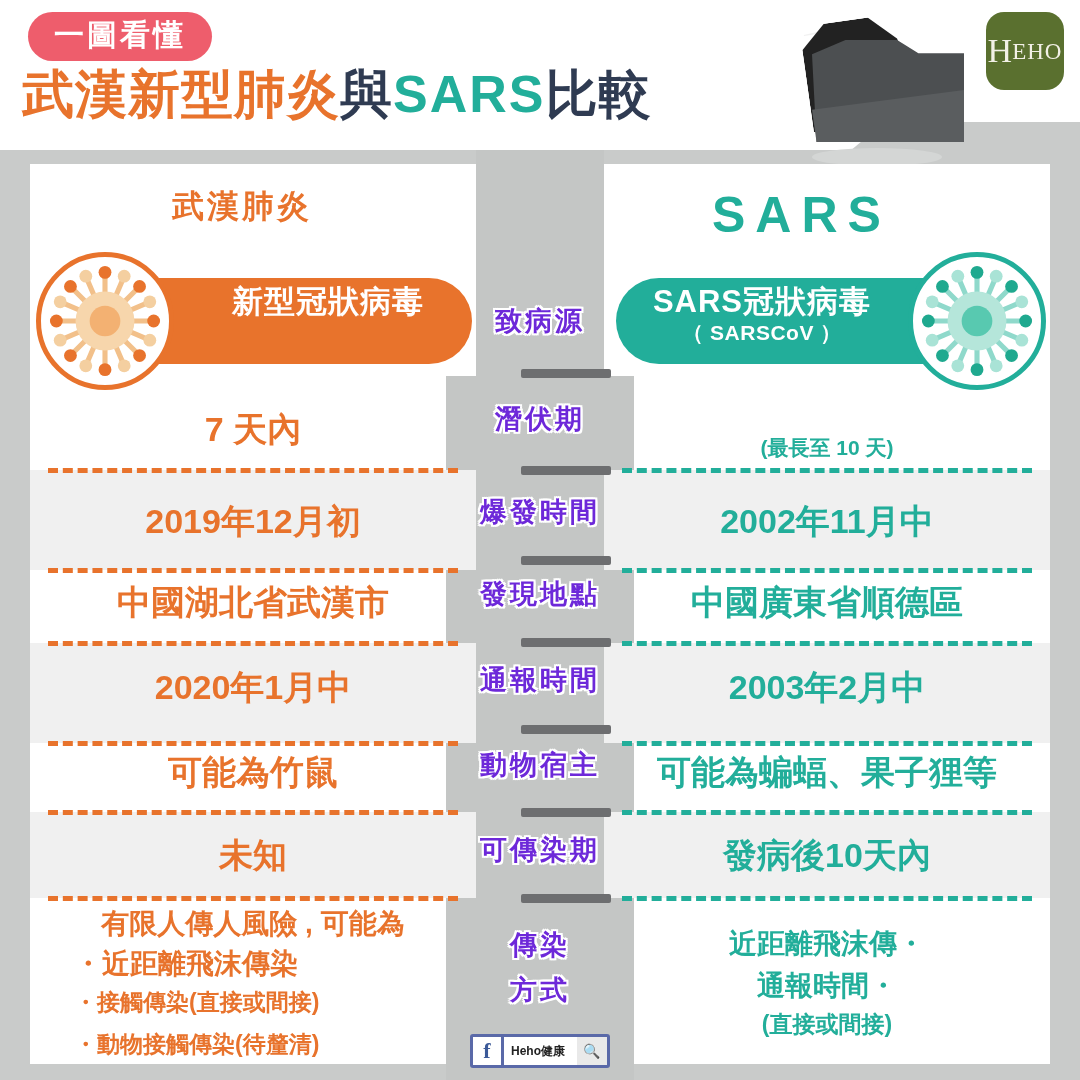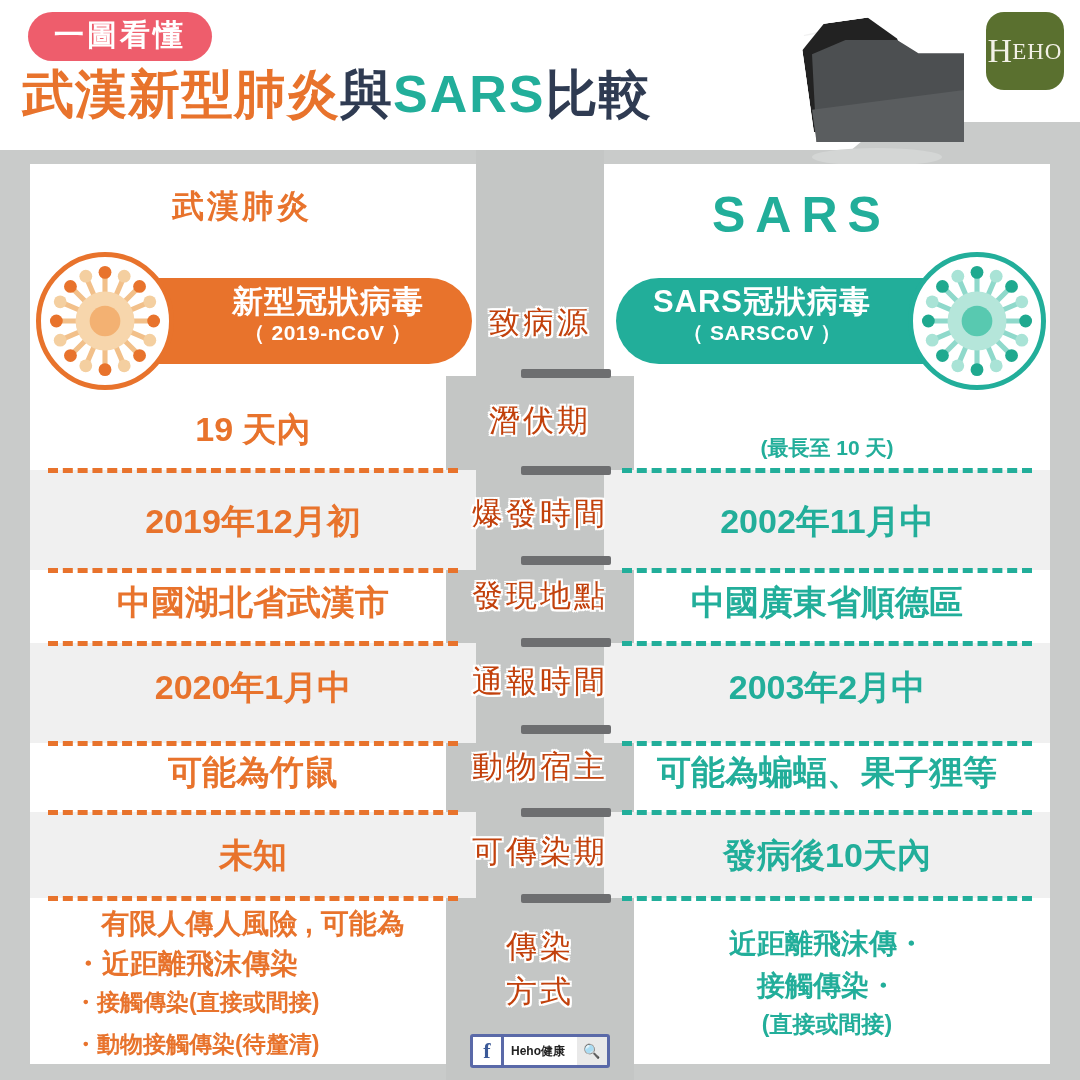--- a/index.html
+++ b/index.html
@@ -122,22 +122,22 @@
     position:absolute; width:138px; height:138px; border-radius:50%;
     background:#fff;
   }
   .virus-left { left:36px;  top:252px; border:5px solid #E8732C; }
   .virus-right{ left:908px; top:252px; border:5px solid #22AE9A; }
   .virus svg{ display:block; width:100%; height:100%; }
 
   
   .mid-label{
     position:absolute; width:188px; left:446px;
-    text-align:center; color:#c2410c; font-weight:normal;
-    font-size:31px; letter-spacing:3px; line-height:1.12;
+    text-align:center; color:#6d28d9; font-weight:bold;
+    font-size:27px; letter-spacing:3px; line-height:1.12;
     text-shadow:-2px 0 #fff,2px 0 #fff,0 -2px #fff,0 2px #fff,
                 -2px -2px #fff,2px -2px #fff,-2px 2px #fff,2px 2px #fff;
   }
   .mid-sep{
     position:absolute; left:521px; width:90px; height:9px;
     background:#6D6E70; border-radius:2px;
   }
 
   
   .row-band{ position:absolute; background:#F0F0F0; }
@@ -222,21 +222,20 @@
 
   <div class="row-band" style="left:604px;top:470px;width:446px;height:100px"></div>
   <div class="row-band" style="left:604px;top:643px;width:446px;height:100px"></div>
   <div class="row-band" style="left:604px;top:812px;width:446px;height:86px"></div>
 
   <div class="col-title col-title-left">武漢肺炎</div>
   <div class="col-title col-title-right">SARS</div>
 
   <div class="pill pill-left">
     <div class="l1">新型冠狀病毒</div>
-    <div class="l2">（ 2019-nCoV ）</div>
   </div>
   <div class="pill pill-right">
     <div class="l1">SARS冠狀病毒</div>
     <div class="l2">（ SARSCoV ）</div>
   </div>
 
   <div class="virus virus-left">
     <svg viewBox="0 0 100 100" aria-hidden="true">
       <g stroke="#F2C08A" stroke-width="4" stroke-linecap="round">
         <line x1="50" y1="50" x2="50" y2="12"></line>
@@ -343,21 +342,21 @@
 
   <div class="mid-label" style="top:750px">動物宿主</div>
   <div class="mid-sep" style="top:808px"></div>
 
   <div class="mid-label" style="top:835px">可傳染期</div>
   <div class="mid-sep" style="top:894px"></div>
 
   <div class="mid-label" style="top:930px">傳染</div>
   <div class="mid-label" style="top:975px">方式</div>
 
-  <div class="cellL sz-big" style="top:410px">19 天內</div>
+  <div class="cellL sz-big" style="top:410px">7 天內</div>
   <div class="dash dashL" style="top:468px"></div>
 
   <div class="cellL sz-big" style="top:502px">2019年12月初</div>
   <div class="dash dashL" style="top:568px"></div>
 
   <div class="cellL sz-big" style="top:583px">中國湖北省武漢市</div>
   <div class="dash dashL" style="top:641px"></div>
 
   <div class="cellL sz-big" style="top:668px">2020年1月中</div>
   <div class="dash dashL" style="top:741px"></div>
@@ -385,21 +384,21 @@
   <div class="cellR sz-big" style="top:668px">2003年2月中</div>
   <div class="dash dashR" style="top:741px"></div>
 
   <div class="cellR sz-big" style="top:753px">可能為蝙蝠、果子狸等</div>
   <div class="dash dashR" style="top:810px"></div>
 
   <div class="cellR sz-big" style="top:836px">發病後10天內</div>
   <div class="dash dashR" style="top:896px"></div>
 
   <div class="cellR sz-list list-right" style="top:928px">近距離飛沫傳・</div>
-  <div class="cellR sz-list list-right" style="top:970px">接觸傳染・</div>
+  <div class="cellR sz-list list-right" style="top:970px">通報時間・</div>
   <div class="cellR sz-list-sm list-right" style="top:1012px">(直接或間接)</div>
 
   <div class="fb">
     <div class="f">f</div>
     <div class="field">Heho健康</div>
     <div class="mag">🔍</div>
   </div>
 
 </div>
 

